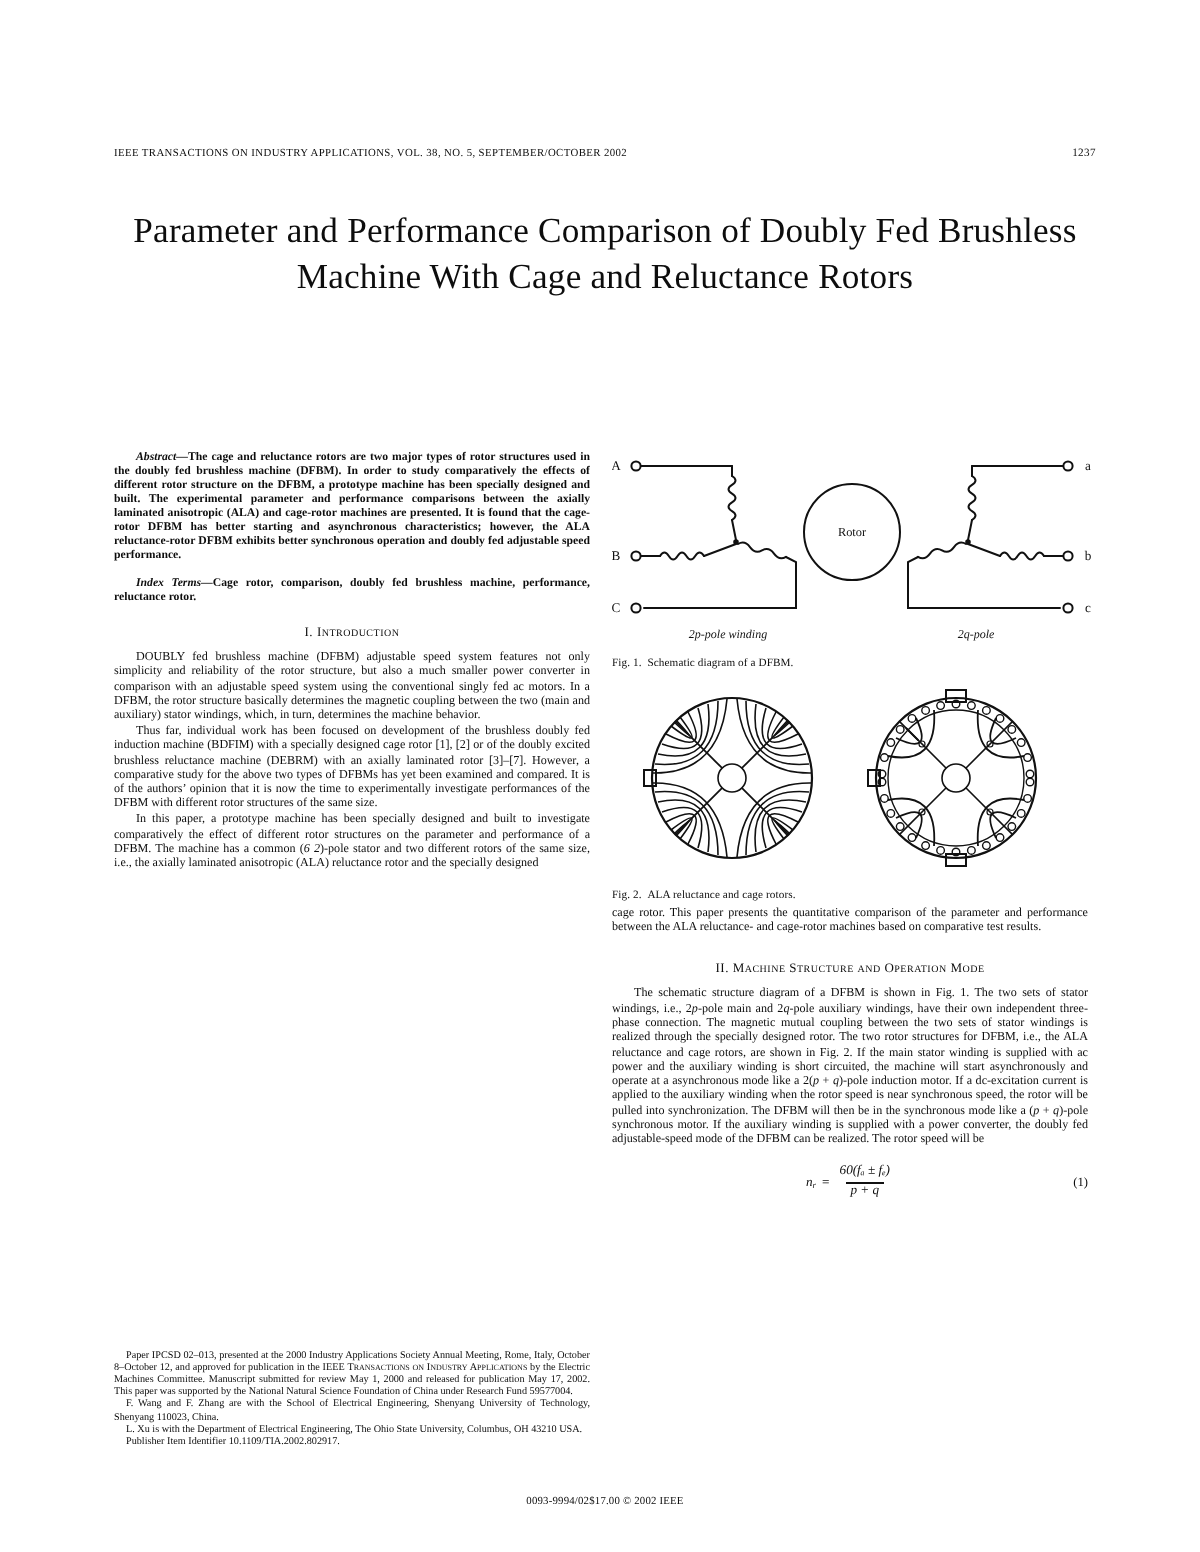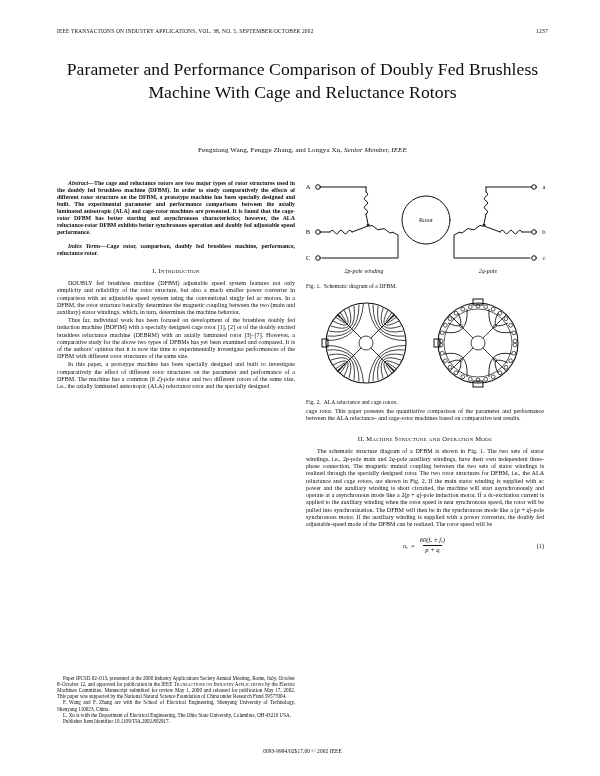--- a/index.html
+++ b/index.html
@@ -4,21 +4,21 @@
 <style>
   html, body { margin:0; padding:0; }
   body {
     width:600px; height:776px;
     background:#ffffff;
     font-family:"Liberation Serif", serif;
     color:#0d0d0d;
     position:relative;
     overflow:hidden;
   }
-  .page { position:absolute; inset:0; }
+  .page { position:absolute; inset:0;margin-top:46px; }
 
   
   .runhead {
     position:absolute; left:57px; right:52px; top:28px;
     display:flex; justify-content:space-between; align-items:baseline;
     font-size:5.0px; letter-spacing:0.18px;
   }
   .runhead .rh-left { font-variant:small-caps; font-size:5.4px; letter-spacing:.2px; }
   .runhead .rh-right { font-size:5.6px; }
 
@@ -96,23 +96,20 @@
 
 <div class="page">
 
   <div class="runhead">
     <span class="rh-left">IEEE TRANSACTIONS ON INDUSTRY APPLICATIONS, VOL. 38, NO. 5, SEPTEMBER/OCTOBER 2002</span>
     <span class="rh-right">1237</span>
   </div>
 
   <div class="title">Parameter and Performance Comparison of Doubly Fed Brushless Machine With Cage and Reluctance Rotors</div>
 
-  <div class="authors">
-    <span>Fengxiang Wang, Fengge Zhang, and Longya Xu, </span><i>Senior Member, IEEE</i>
-  </div>
 
   <div class="col col-left">
 
     <div class="abstract">
       <span class="lead">Abstract—</span><span>The cage and reluctance rotors are two major types of rotor structures used in the doubly fed brushless machine (DFBM). In order to study comparatively the effects of different rotor structure on the DFBM, a prototype machine has been specially designed and built. The experimental parameter and performance comparisons between the axially laminated anisotropic (ALA) and cage-rotor machines are presented. It is found that the cage-rotor DFBM has better starting and asynchronous characteristics; however, the ALA reluctance-rotor DFBM exhibits better synchronous operation and doubly fed adjustable speed performance.</span>
     </div>
 
     <div class="idxterms">
       <span class="lead">Index Terms—</span><span>Cage rotor, comparison, doubly fed brushless machine, performance, reluctance rotor.</span>
     </div>

